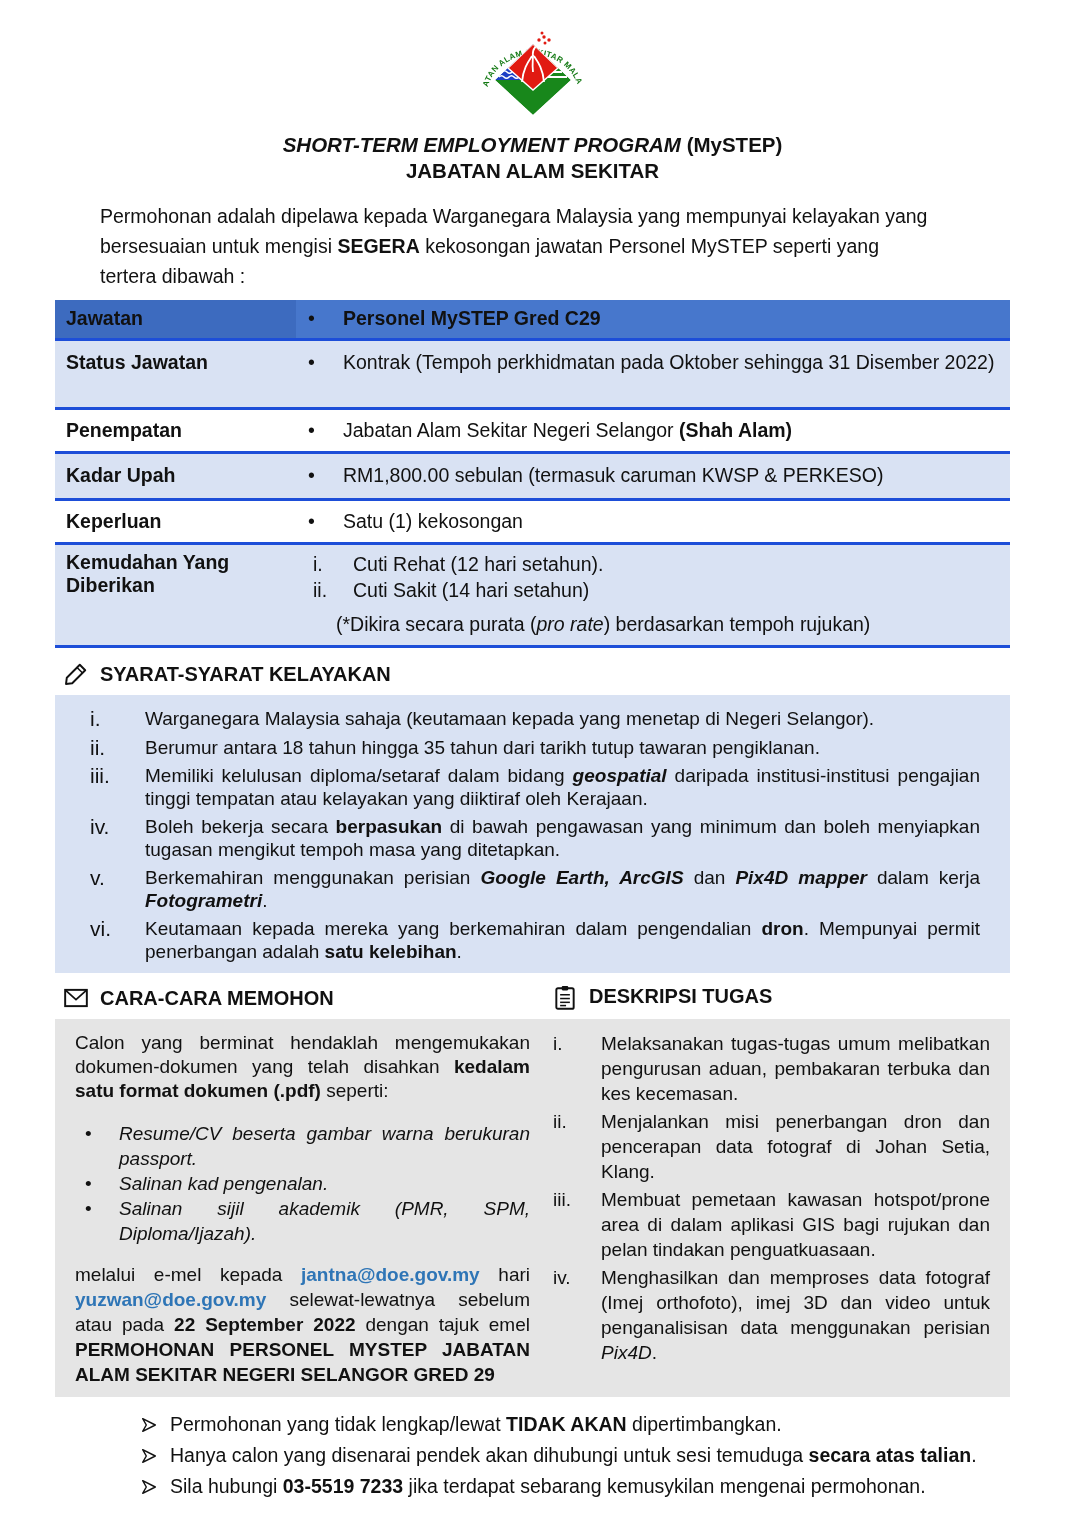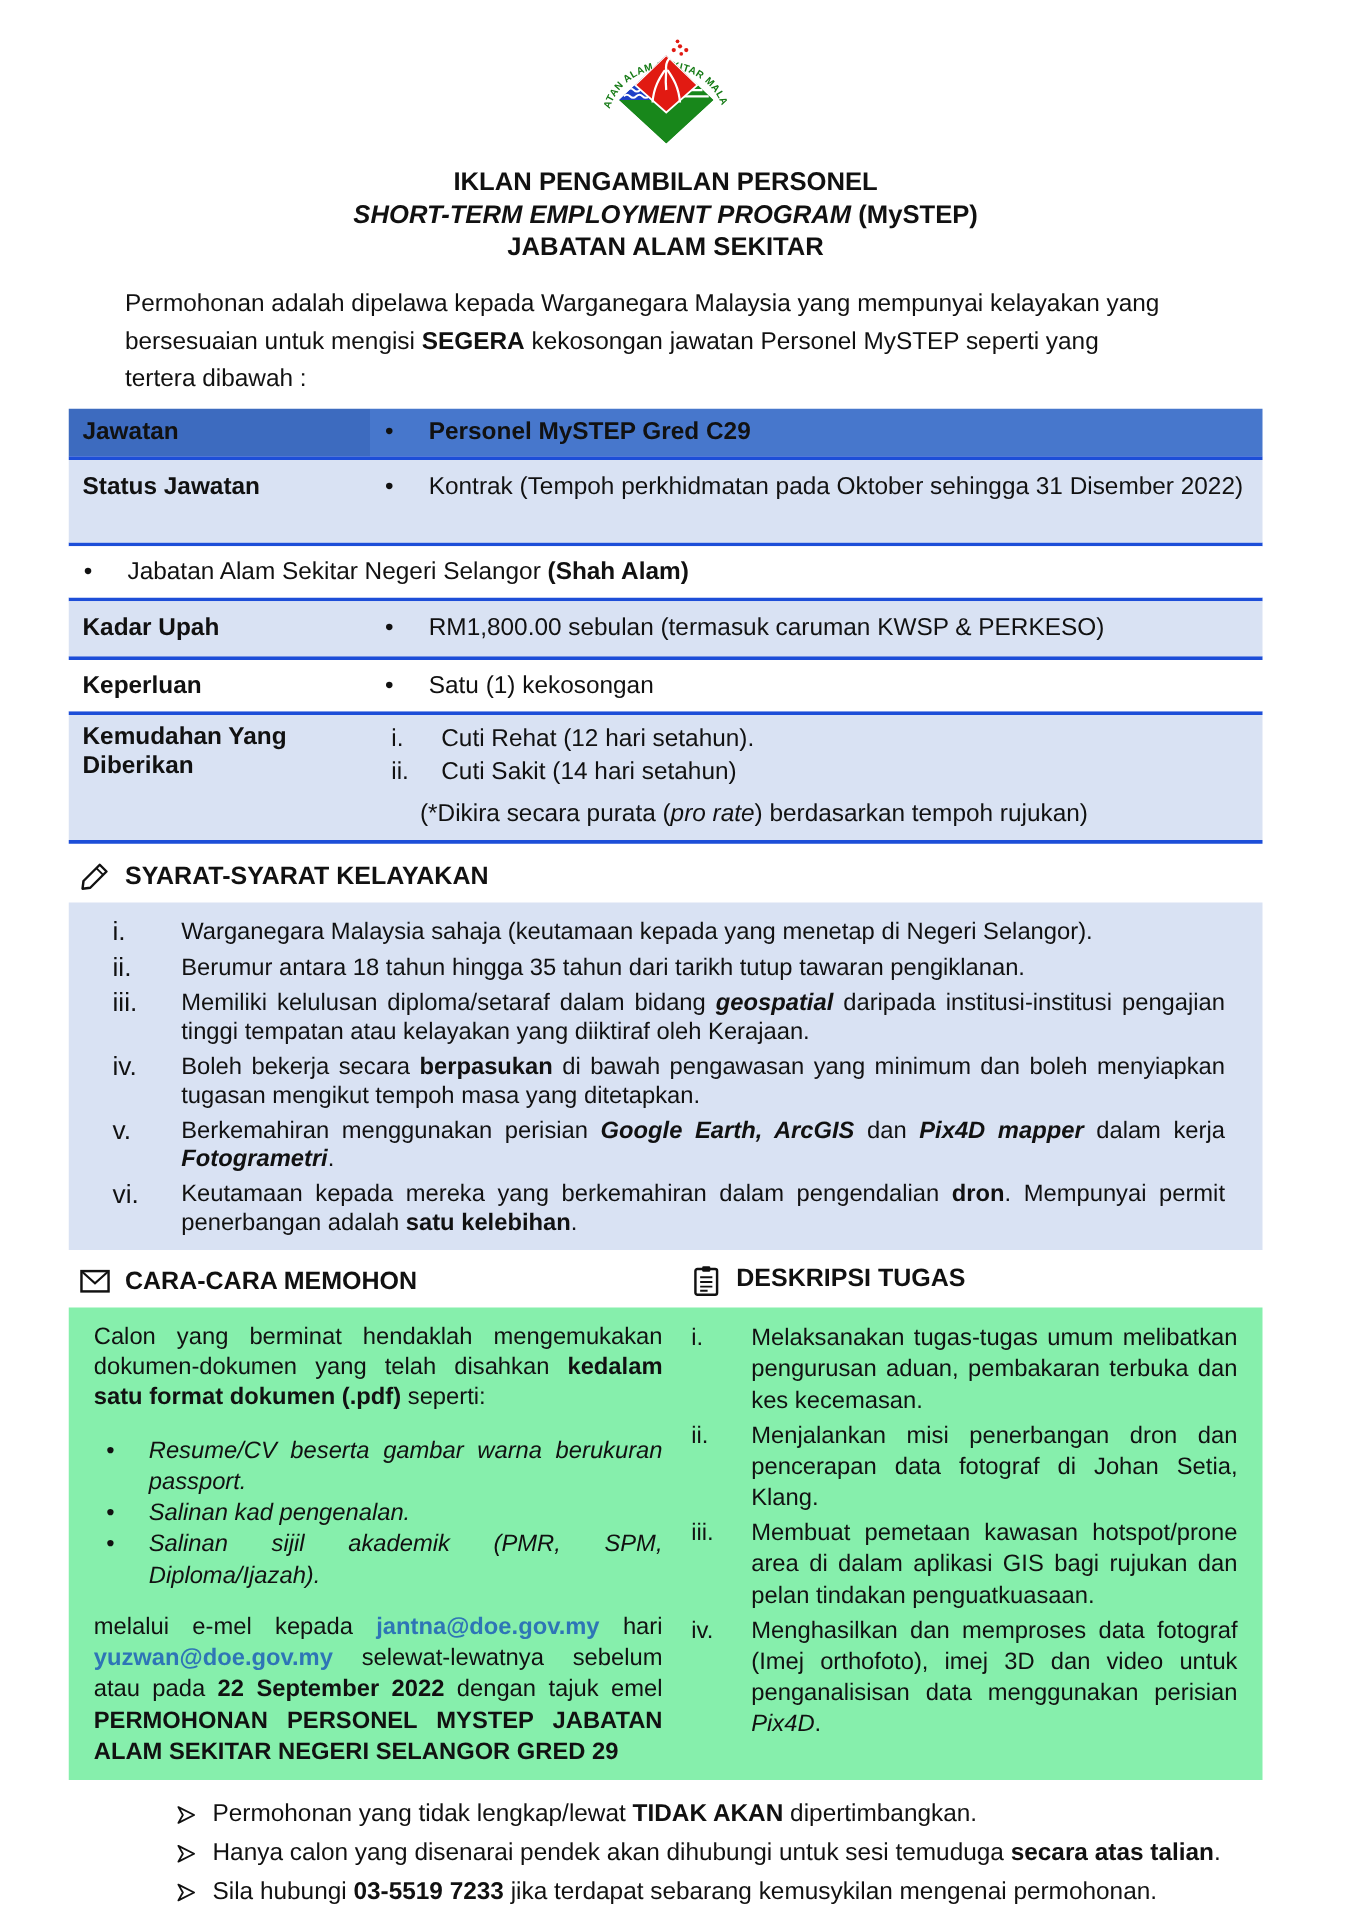--- a/index.html
+++ b/index.html
@@ -38,21 +38,21 @@
   .heads{display:flex;margin:12px 0 8px 0;}
   .head-left{width:490px;display:flex;align-items:center;gap:11px;font-weight:700;font-size:20px;padding-left:8px;box-sizing:border-box;}
   .head-right{display:flex;gap:11px;font-weight:700;font-size:20px;padding-left:7px;}
   .head-left svg,.head-right svg{width:26px;height:26px;flex-shrink:0;}
   
   .syarat-box{background:#D9E2F3;width:955px;box-sizing:border-box;padding:13px 20px 10px 20px;font-size:19px;}
   .sy-item{display:flex;margin-bottom:6px;}
   .sy-n{margin-left:15px;width:55px;flex-shrink:0;font-size:21px;line-height:22.5px;}
   .sy-text{flex:1;text-align:justify;line-height:22.5px;padding-right:10px;}
   
-  .twocol{display:flex;background:#86efac;width:955px;box-sizing:border-box;padding:12px 0 10px 0;font-size:19px;}
+  .twocol{display:flex;background:#e5e5e5;width:955px;box-sizing:border-box;padding:12px 0 10px 0;font-size:19px;}
   .col-left{width:455px;flex-shrink:0;padding-left:20px;padding-right:15px;}
   .col-right{flex:1;padding-right:20px;}
   .mb-para1{text-align:justify;line-height:24px;margin-bottom:18px;}
   .mb-item{display:flex;font-style:italic;line-height:25px;text-align:justify;}
   .mb-b{width:34px;flex-shrink:0;margin-left:10px;font-style:normal;}
   .mb-text{flex:1;text-align:justify;}
   .mb-para2{text-align:justify;line-height:25px;margin-top:16px;}
   .tg-item{display:flex;margin-bottom:3px;}
   .tg-n{margin-left:8px;width:48px;flex-shrink:0;line-height:25px;}
   .tg-text{flex:1;text-align:justify;line-height:25px;}
@@ -106,21 +106,20 @@
         <circle cx="73" cy="26" r="1.7"></circle>
         <circle cx="78" cy="23" r="1.7"></circle>
         <circle cx="83" cy="26" r="1.7"></circle>
         <circle cx="79" cy="29" r="1.5"></circle>
         <circle cx="76" cy="19" r="1.5"></circle>
       </g>
     </svg>
   </div>
 
   <div class="title">
-    <div>IKLAN PENGAMBILAN PERSONEL</div>
     <div><span class="i">SHORT-TERM EMPLOYMENT PROGRAM</span><span> (MySTEP)</span></div>
     <div>JABATAN ALAM SEKITAR</div>
   </div>
 
   <p class="intro"><span>Permohonan adalah dipelawa kepada Warganegara Malaysia yang mempunyai kelayakan yang bersesuaian untuk mengisi </span><span class="b">SEGERA</span><span> kekosongan jawatan Personel MySTEP seperti yang tertera dibawah :</span></p>
 
   <div class="info-table">
 
     <div class="row hdr r1">
       <div class="label">Jawatan</div>
@@ -132,20 +131,21 @@
 
     <div class="row shade r2">
       <div class="label">Status Jawatan</div>
       <div class="value">
         <span class="bullet">•</span>
         <span class="vtext"><span>Kontrak (Tempoh perkhidmatan pada Oktober sehingga 31 Disember 2022)</span></span>
       </div>
     </div>
 
     <div class="row plain r3">
+      <div class="label">Penempatan</div>
       <div class="value">
         <span class="bullet">•</span>
         <span class="vtext"><span>Jabatan Alam Sekitar Negeri Selangor </span><span class="b">(Shah Alam)</span></span>
       </div>
     </div>
 
     <div class="row shade r4">
       <div class="label">Kadar Upah</div>
       <div class="value">
         <span class="bullet">•</span>

